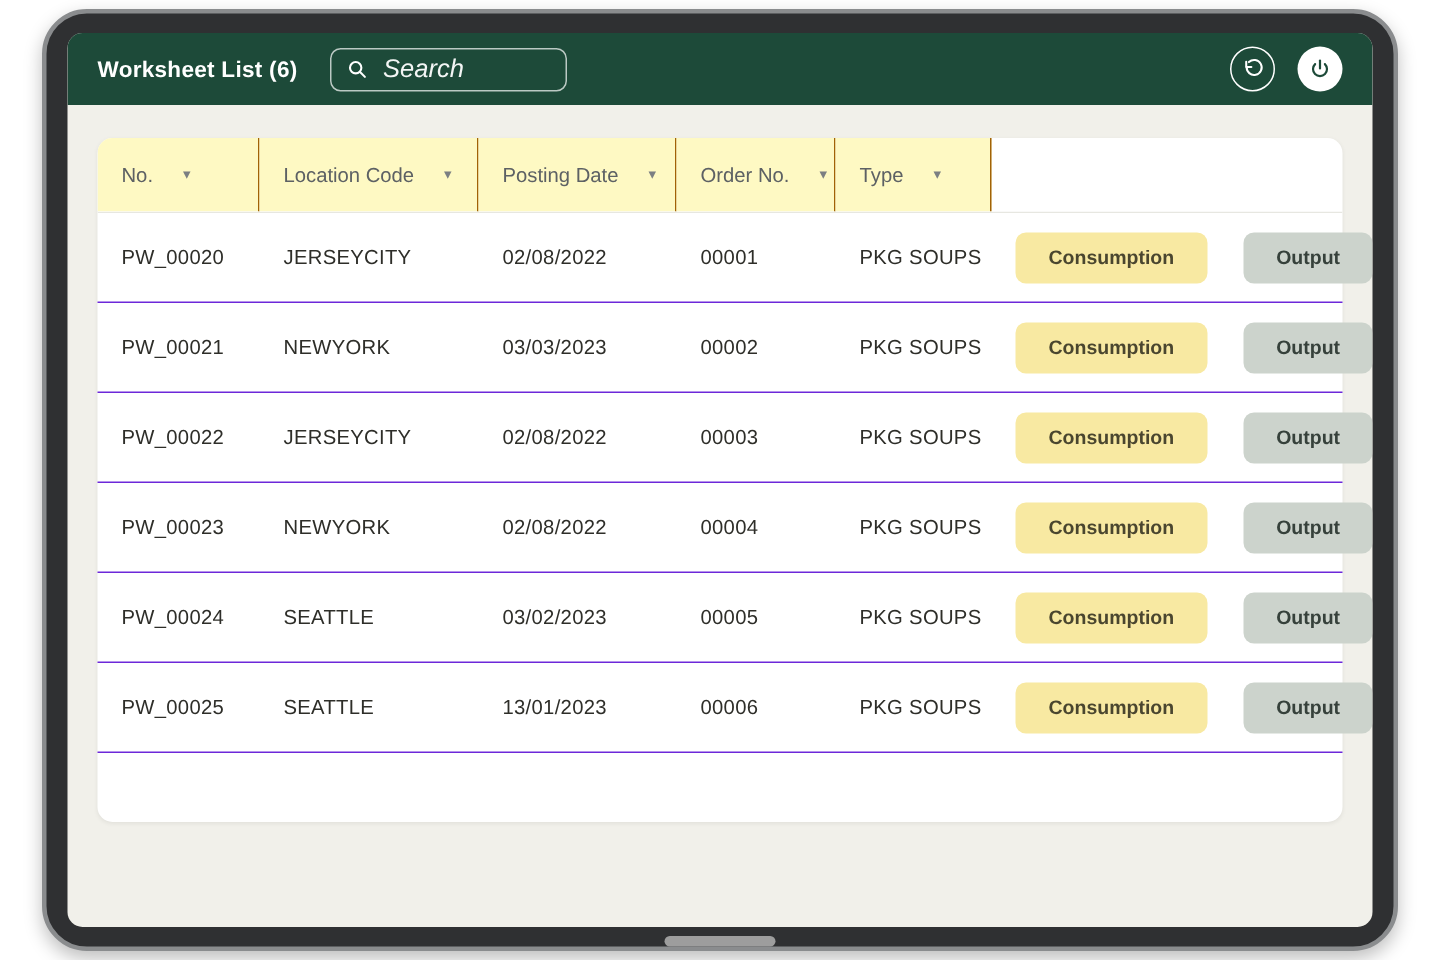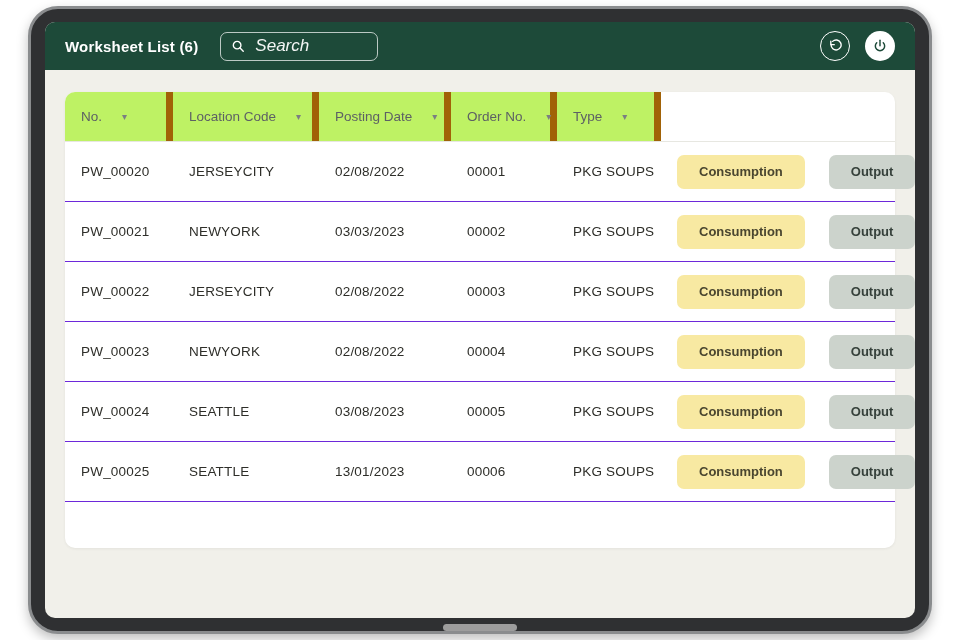--- a/index.html
+++ b/index.html
@@ -86,21 +86,21 @@
     border-bottom: 1px solid #e7e7e1;
     border-radius: 10px 10px 0 0;
     overflow: hidden;
   }
   .th {
     display: flex; align-items: center; gap: 7px;
     padding: 0 16px; height: 100%;
     color: #5d6164; font-size: 13.5px;
     white-space: nowrap;
   }
-  .th.sortable { background: #bef264; border-right: 7px solid #a16207; cursor: pointer; gap: 20px; }
+  .th.sortable { background: #fef9c3; border-right: 1px solid #a16207; cursor: pointer; gap: 20px; }
   .caret { font-size: 10px; color: #7b7f82; line-height: 1; }
 
   .tr { height: 60px; border-bottom: 1px solid #6d28d9; }
   .td {
     display: flex; align-items: center;
     padding: 0 16px;
     font-size: 13.5px; font-weight: 500; color: #2e2e29;
     letter-spacing: .2px; white-space: nowrap;
   }
   .td.actions { gap: 24px; }
@@ -214,21 +214,21 @@
     <div class="td">00004</div>
     <div class="td">PKG SOUPS</div>
     <div class="td actions">
       <button class="btn btn-consumption">Consumption</button>
       <button class="btn btn-output">Output</button>
     </div>
   </div>
               <div class="tr grid">
     <div class="td">PW_00024</div>
     <div class="td">SEATTLE</div>
-    <div class="td">03/08/2023</div>
+    <div class="td">03/02/2023</div>
     <div class="td">00005</div>
     <div class="td">PKG SOUPS</div>
     <div class="td actions">
       <button class="btn btn-consumption">Consumption</button>
       <button class="btn btn-output">Output</button>
     </div>
   </div>
               <div class="tr grid">
     <div class="td">PW_00025</div>
     <div class="td">SEATTLE</div>

